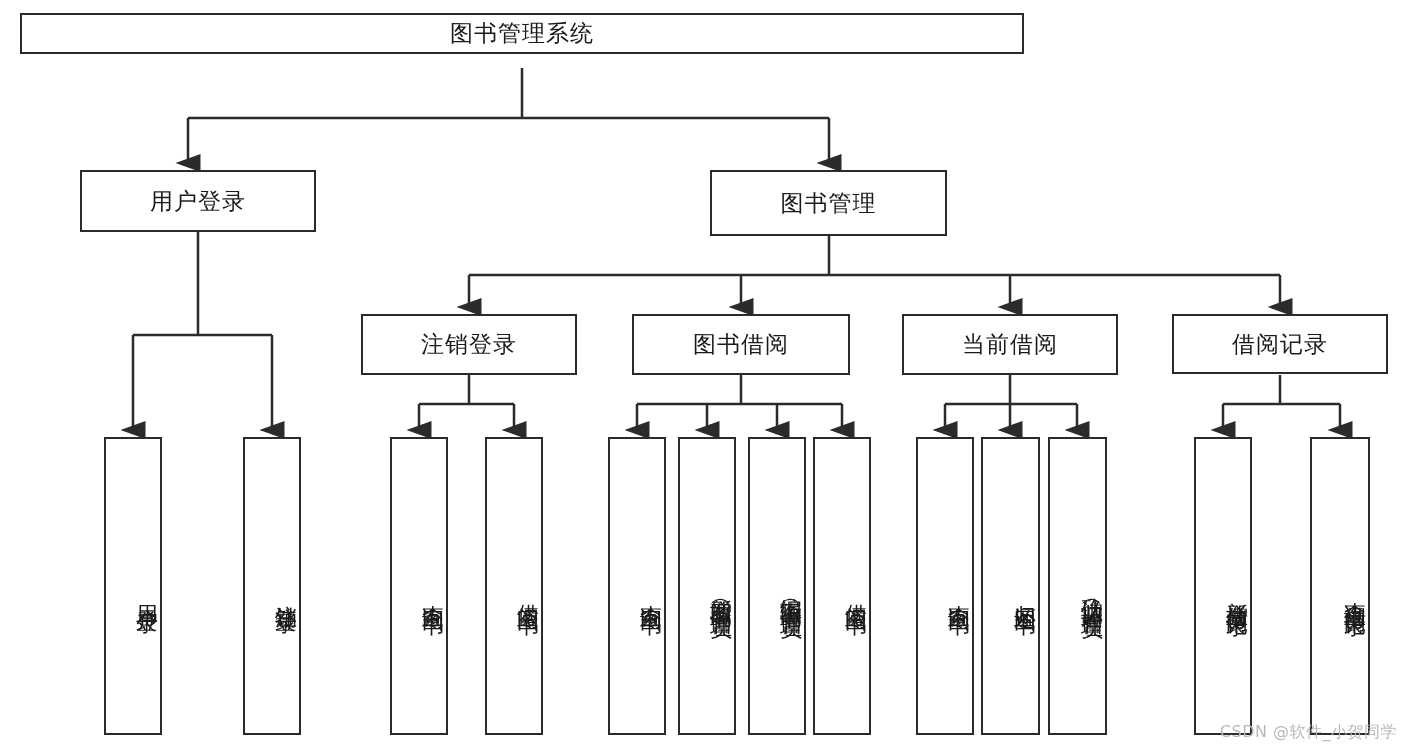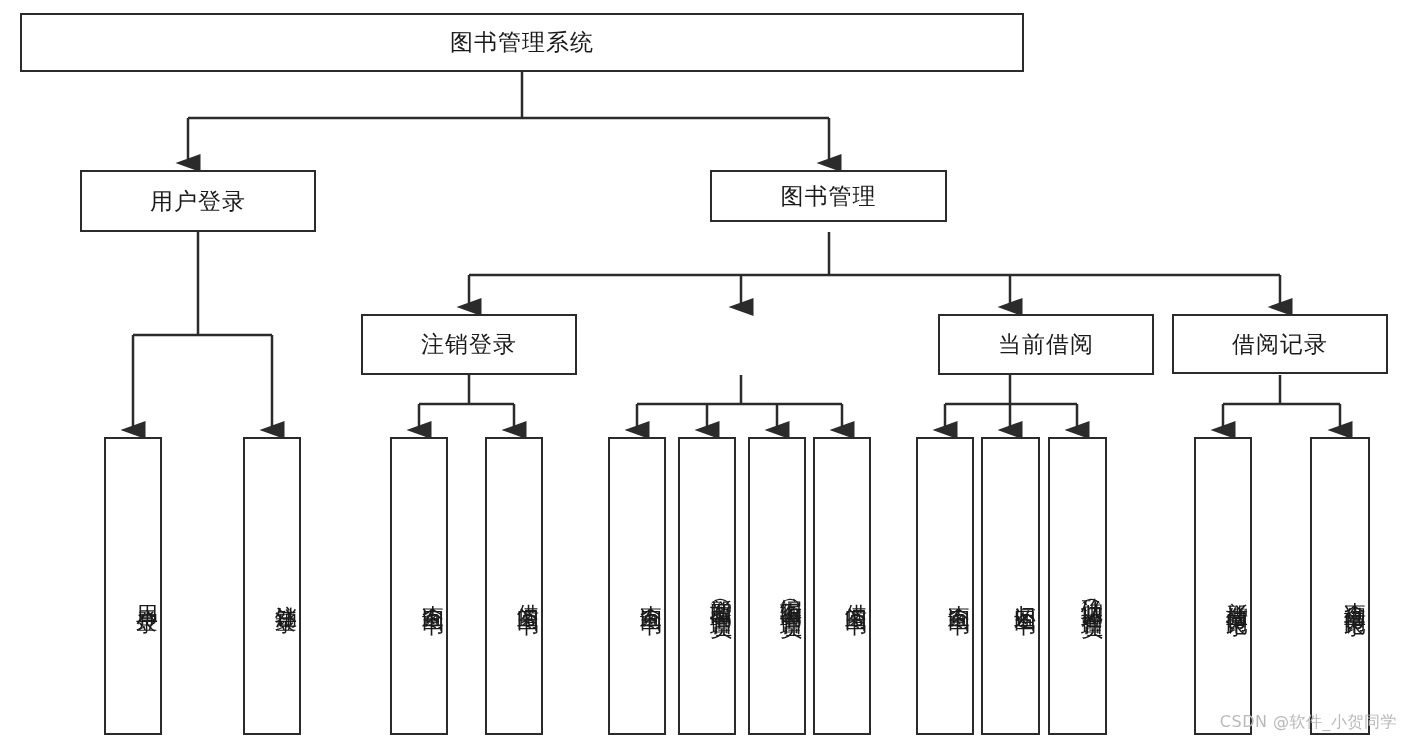--- a/index.html
+++ b/index.html
@@ -55,21 +55,21 @@
     align-items: flex-start;
     justify-content: center;
   }
   .leaf-text {
     display: block;
     white-space: nowrap;
   }
   #watermark {
     position: absolute;
     right: 8px;
-    bottom: 14px;
+    bottom: 4px;
     font-size: 16px;
     color: #b9b9b9;
     letter-spacing: 0.5px;
     white-space: nowrap;
     margin-left: 12px;
   }
 </style>
 </head>
 <body>
 
@@ -119,35 +119,38 @@
       <path d="M1010,404 L1010,430" marker-end="url(#arw)"></path>
       <path d="M1077,404 L1077,430" marker-end="url(#arw)"></path>
 
       <path d="M1280,375 L1280,404"></path>
       <path d="M1223,404 L1340,404"></path>
       <path d="M1223,404 L1223,430" marker-end="url(#arw)"></path>
       <path d="M1340,404 L1340,430" marker-end="url(#arw)"></path>
     </g>
   </svg>
 
-  <div class="node root" style="left:20px; top:13px; width:1004px; height:59px;">
+  <div class="node root" style="left:20px; top:13px; width:1004px; height:41px;">
     <span>图书管理系统</span>
   </div>
 
   <div class="node horiz" style="left:80px; top:170px; width:236px; height:62px;">
     <span>用户登录</span>
   </div>
-  <div class="node horiz" style="left:710px; top:170px; width:237px; height:52px;">
+  <div class="node horiz" style="left:710px; top:170px; width:237px; height:66px;">
     <span>图书管理</span>
   </div>
 
   <div class="node horiz" style="left:361px; top:314px; width:216px; height:61px;">
     <span>注销登录</span>
   </div>
-  <div class="node horiz" style="left:902px; top:314px; width:216px; height:61px;margin-left:36px;">
+  <div class="node horiz" style="left:632px; top:314px; width:218px; height:61px;">
+    <span>图书借阅</span>
+  </div>
+  <div class="node horiz" style="left:902px; top:314px; width:216px; height:61px;">
     <span>当前借阅</span>
   </div>
   <div class="node horiz" style="left:1172px; top:314px; width:216px; height:60px;">
     <span>借阅记录</span>
   </div>
 
   <div class="node leaf" style="left:104px; top:437px; width:58px; height:298px;">
     <span class="leaf-text">用户登录</span>
   </div>
   <div class="node leaf" style="left:243px; top:437px; width:58px; height:298px;">

